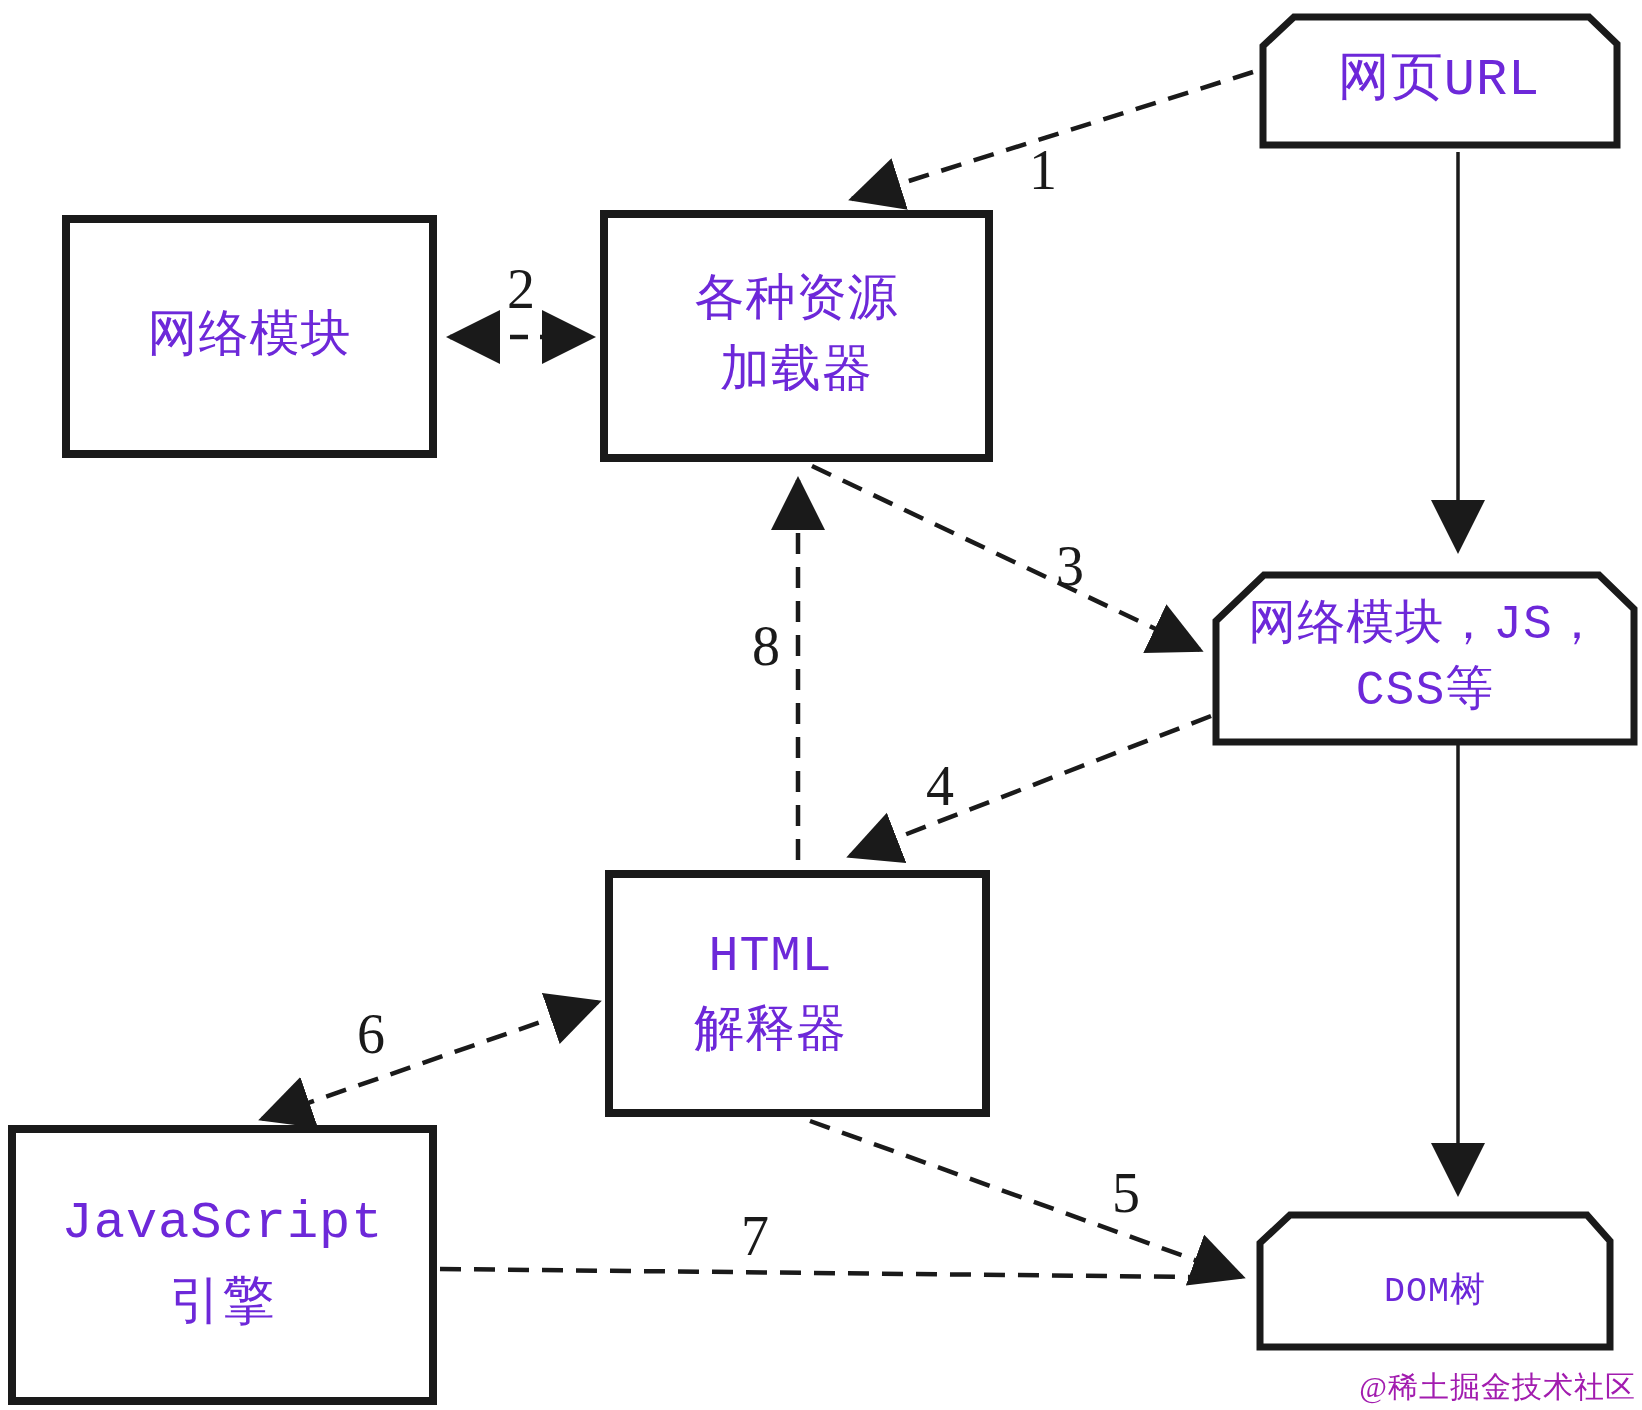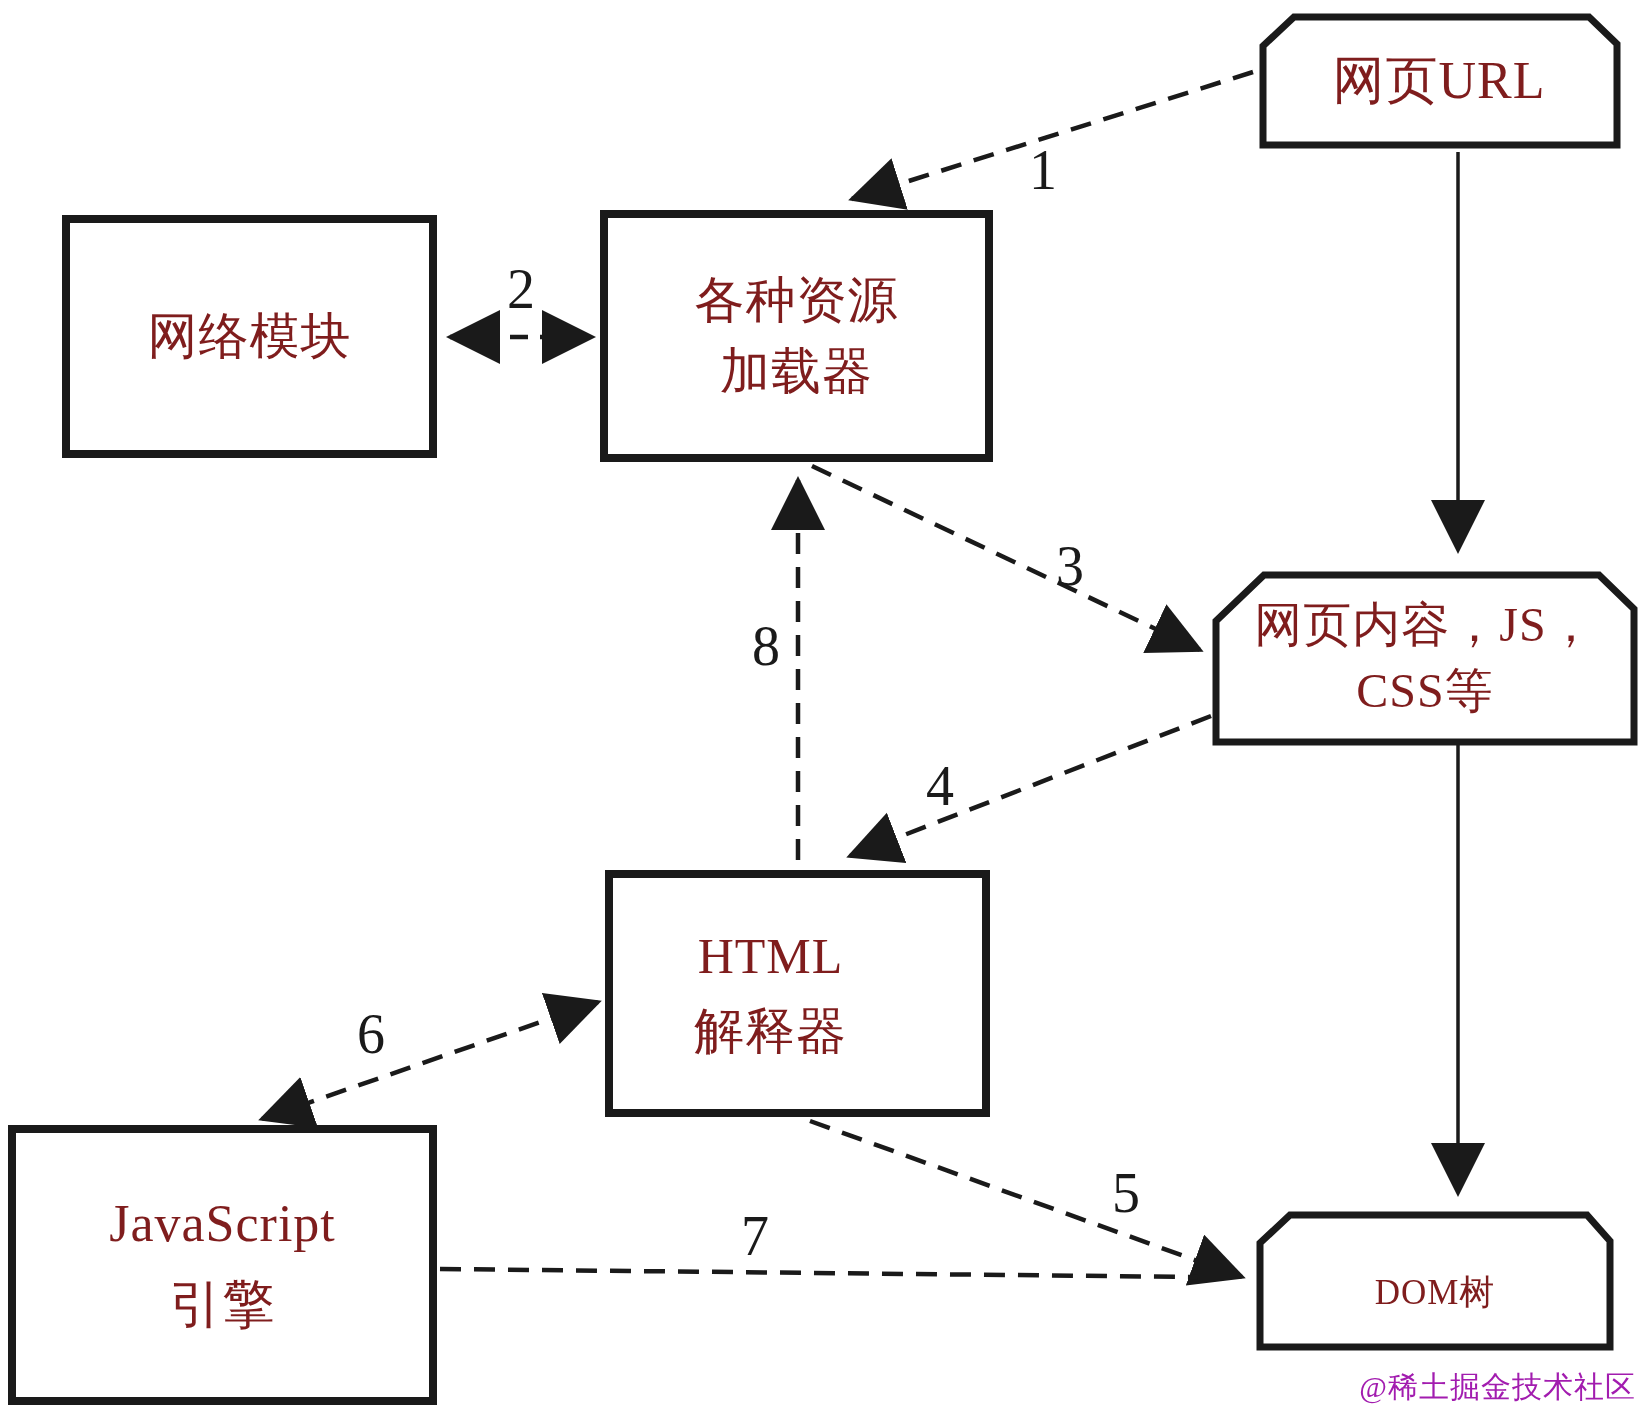--- a/index.html
+++ b/index.html
@@ -11,24 +11,25 @@
     color:#1a1a1a;
     overflow:hidden;
   }
   #wires{position:absolute;left:0;top:0;}
   .boxlabel{
     position:absolute;
     display:flex;flex-direction:column;
     align-items:center;justify-content:center;
     text-align:center;
     font-size:50px;
-    color:#7f1d1d;
+    color:#6d28d9;
     line-height:1.42;
     letter-spacing:1px;
     pointer-events:none;
+    font-family:Liberation Mono, monospace;
   }
   .numlabel{
     position:absolute;
     transform:translate(-50%,-50%);
     font-size:56px;
     color:#1a1a1a;
     pointer-events:none;
   }
   #watermark{
     position:absolute;
@@ -79,21 +80,21 @@
   <div class="boxlabel" style="left:62px;top:215px;width:375px;height:243px;">
     <span>网络模块</span>
   </div>
 
   <div class="boxlabel" style="left:600px;top:210px;width:393px;height:252px;">
     <span>各种资源</span>
     <span>加载器</span>
   </div>
 
   <div class="boxlabel" style="left:1213px;top:572px;width:424px;height:172px;font-size:48px;line-height:1.38;">
-    <span>网页内容，JS，</span>
+    <span>网络模块，JS，</span>
     <span>CSS等</span>
   </div>
 
   <div class="boxlabel" style="left:605px;top:870px;width:331px;height:247px;line-height:1.5;">
     <span>HTML</span>
     <span>解释器</span>
   </div>
 
   <div class="boxlabel" style="left:8px;top:1125px;width:429px;height:280px;line-height:1.55;font-size:52px;">
     <span>JavaScript</span>

